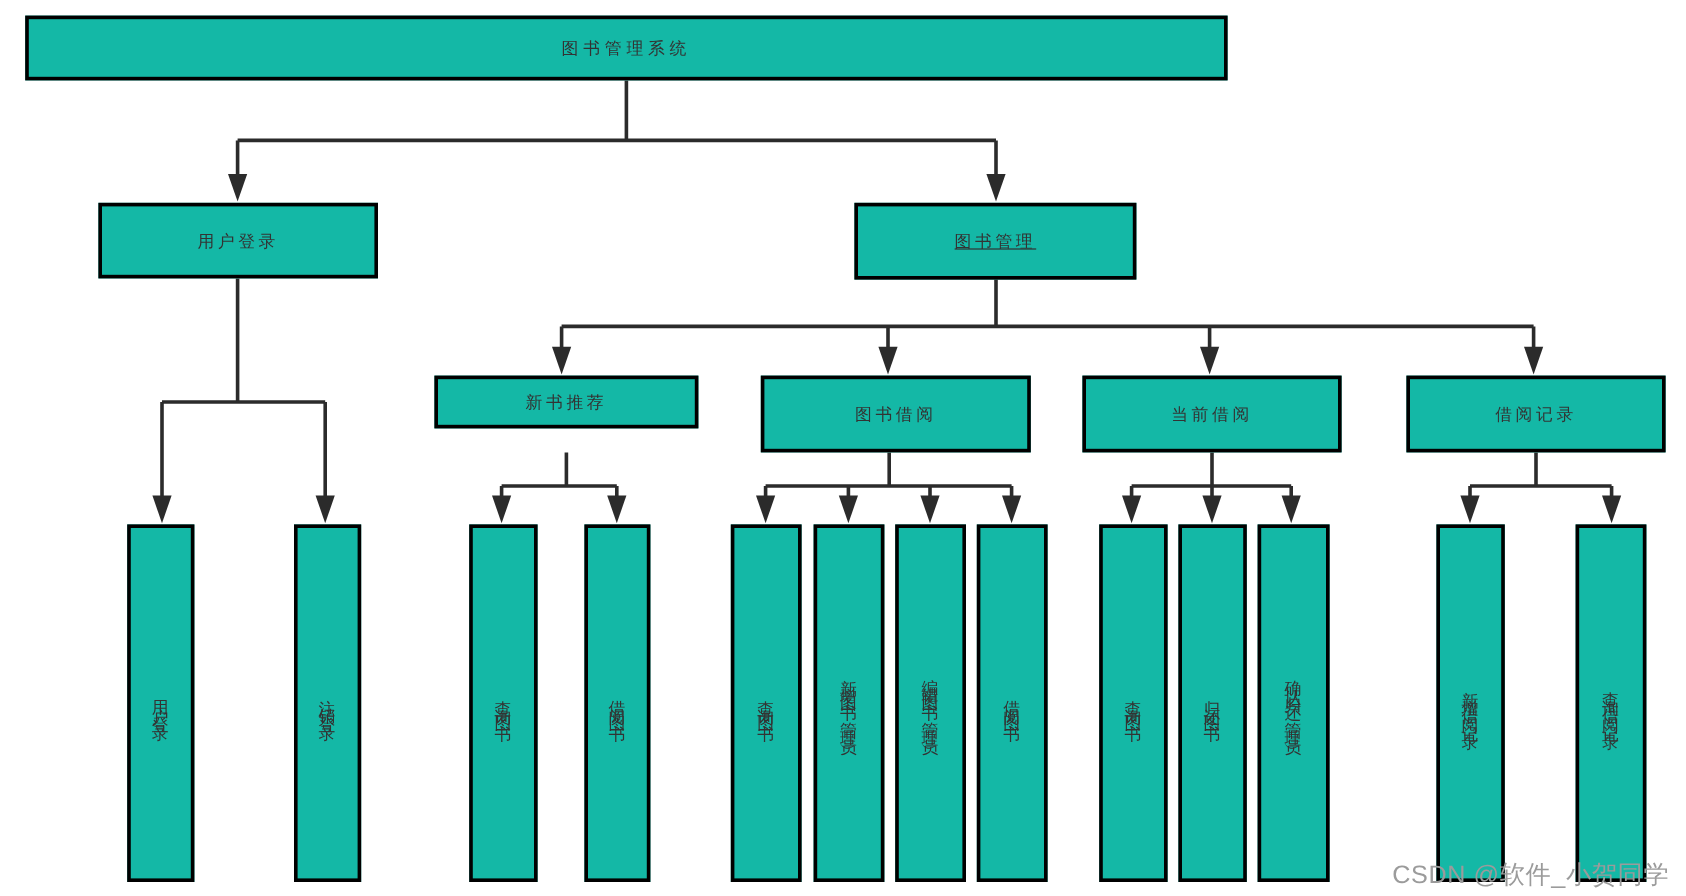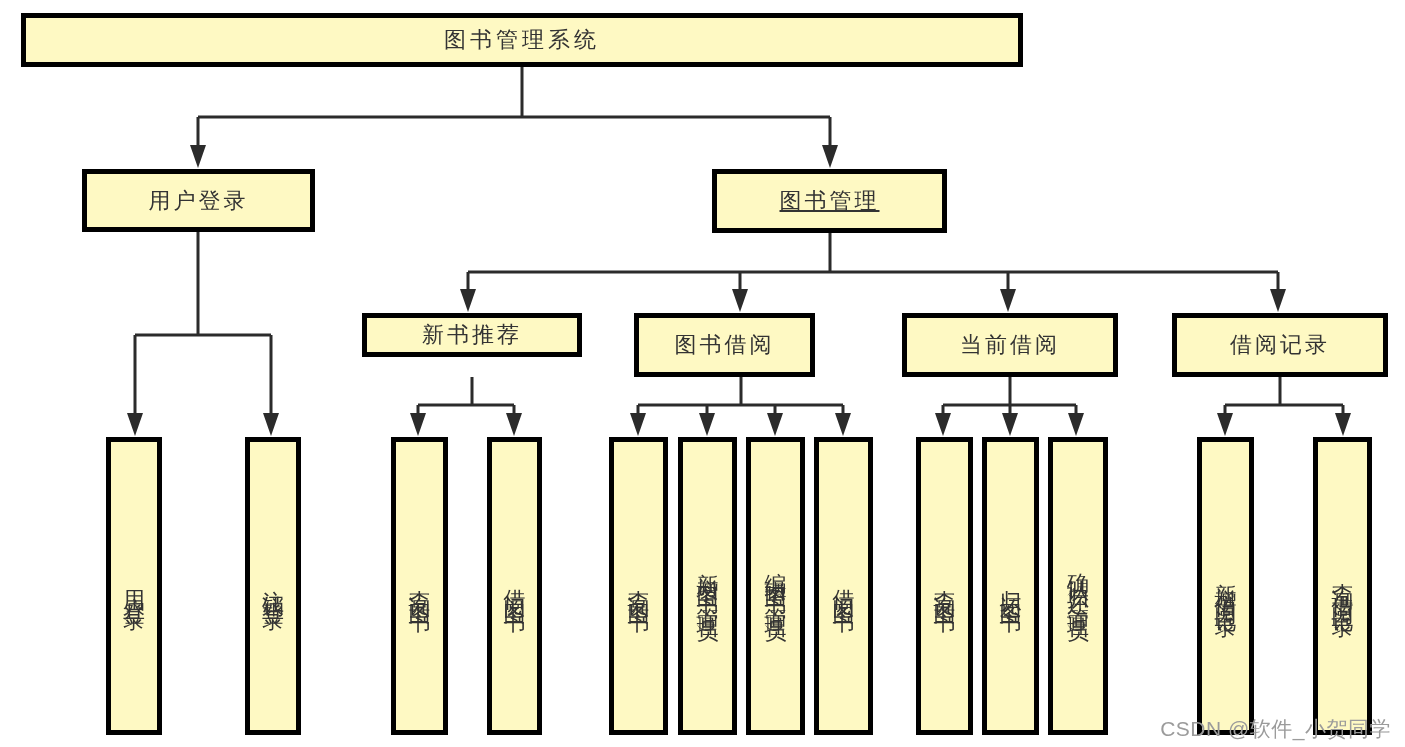--- a/index.html
+++ b/index.html
@@ -8,25 +8,25 @@
     width:1405px;height:747px;
     background:#ffffff;
     font-family:"Liberation Sans",sans-serif;
     overflow:hidden;
   }
   #connectors{position:absolute;left:0;top:0;z-index:0;}
   .cl{fill:none;stroke:#2b2b2b;stroke-width:3;}
   .ah{fill:#2b2b2b;stroke:none;}
   .node{
     position:absolute;z-index:1;
-    background:#fef9c3;
-    border:5px solid #000000;
+    background:#14b8a6;
+    border:3px solid #000000;
     box-sizing:border-box;
     display:flex;align-items:center;justify-content:center;
-    color:#333333;font-size:22px;line-height:1;
+    color:#333333;font-size:14px;line-height:1;
   }
   .hnode{letter-spacing:3px;white-space:nowrap;}
   .root{letter-spacing:4px;}
   .vnode{
     writing-mode:vertical-rl;
     text-orientation:mixed;
     letter-spacing:7px;
   }
   .watermark{
     position:absolute;z-index:3;
@@ -83,21 +83,21 @@
       <polygon class="ah" points="1335,413 1351,413 1343,436"></polygon>
     </g>
   </svg>
 
   <div class="node hnode root" style="left:21px;top:13px;width:1002px;height:54px;">图书管理系统</div>
 
   <div class="node hnode" style="left:82px;top:169px;width:233px;height:63px;">用户登录</div>
   <div class="node hnode" style="left:712px;top:169px;width:235px;height:64px;text-decoration:underline;">图书管理</div>
 
   <div class="node hnode" style="left:362px;top:313px;width:220px;height:44px;">新书推荐</div>
-  <div class="node hnode" style="left:634px;top:313px;width:181px;height:64px;">图书借阅</div>
+  <div class="node hnode" style="left:634px;top:313px;width:225px;height:64px;">图书借阅</div>
   <div class="node hnode" style="left:902px;top:313px;width:216px;height:64px;">当前借阅</div>
   <div class="node hnode" style="left:1172px;top:313px;width:216px;height:64px;">借阅记录</div>
 
   <div class="node vnode" style="left:106px;top:437px;width:56px;height:298px;">用户登录</div>
   <div class="node vnode" style="left:245px;top:437px;width:56px;height:298px;">注销登录</div>
   <div class="node vnode" style="left:391px;top:437px;width:57px;height:298px;">查询图书</div>
   <div class="node vnode" style="left:487px;top:437px;width:55px;height:298px;">借阅图书</div>
   <div class="node vnode" style="left:609px;top:437px;width:59px;height:298px;">查询图书</div>
   <div class="node vnode" style="left:678px;top:437px;width:59px;height:298px;">新增图书（管理员）</div>
   <div class="node vnode" style="left:746px;top:437px;width:59px;height:298px;">编辑图书（管理员）</div>

